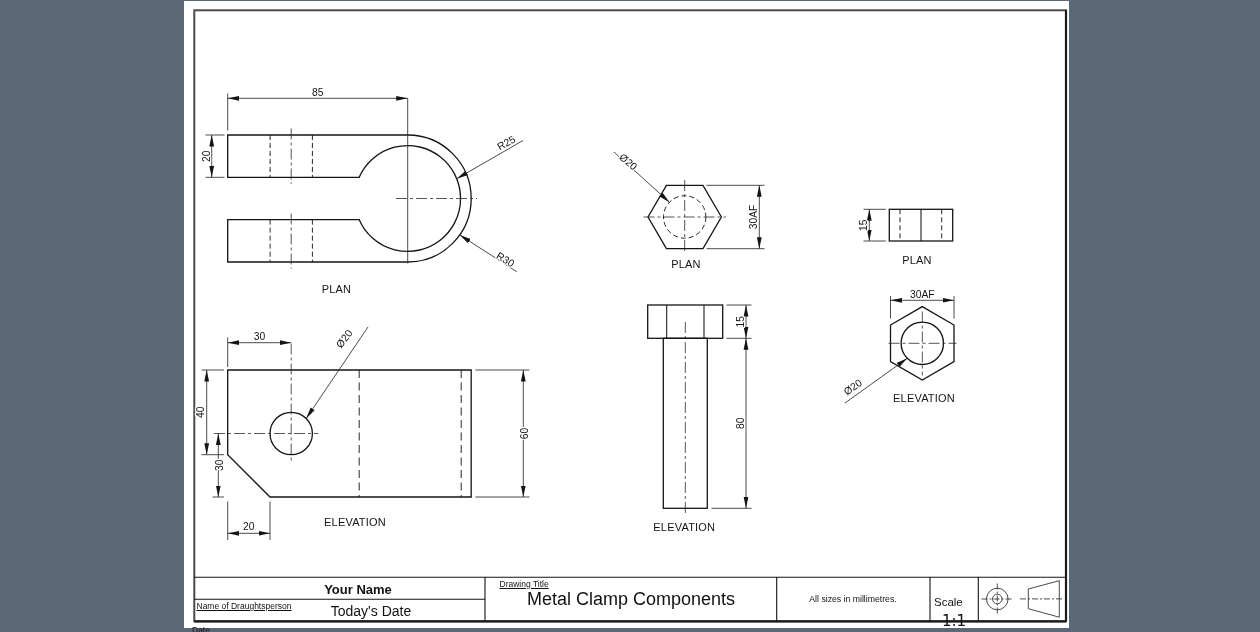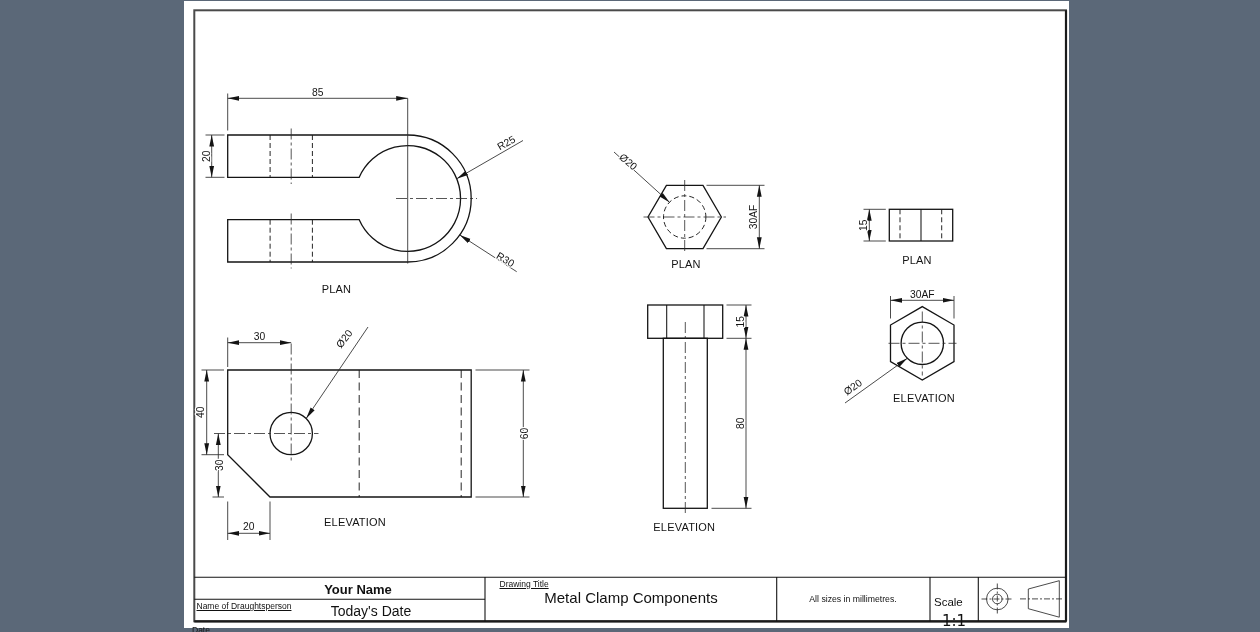--- a/index.html
+++ b/index.html
@@ -25,21 +25,21 @@
   .frame2{stroke:#1b1b1b;stroke-width:2.2;fill:none;}
   text{text-anchor:middle;}
   text.d{font:10.3px "Liberation Sans",sans-serif;fill:#141414;
          paint-order:stroke;stroke:#ffffff;stroke-width:2.4px;stroke-linejoin:round;}
   text.v{font:11px "Liberation Sans",sans-serif;fill:#141414;letter-spacing:0.2px;}
   
   .tb-label{position:absolute;font-size:8.5px;color:#111;text-decoration:underline;white-space:nowrap;}
   .tb-value{position:absolute;color:#111;white-space:nowrap;text-align:center;}
   #tb-name-value{left:258px;top:582px;width:200px;font-size:13px;font-weight:bold;}
   #tb-date-value{left:271px;top:603px;width:200px;font-size:14px;}
-  #tb-title-value{left:495px;top:589px;width:272px;font-size:15px;}
+  #tb-title-value{left:495px;top:589px;width:272px;font-size:18px;}
   #tb-units{left:777px;top:594px;width:152px;font-size:8.7px;}
   #tb-scale-label{position:absolute;left:934px;top:578px;font-size:11.5px;color:#111;white-space:nowrap;margin-top:18px;}
   #tb-scale-value{left:930px;top:595px;width:48px;font-size:15px;font-family:"DejaVu Sans",sans-serif;margin-top:17px;}
 </style>
 </head>
 <body>
 
 <div id="sheet"></div>
 
 <svg width="1260" height="632" viewBox="0 0 1260 632">

